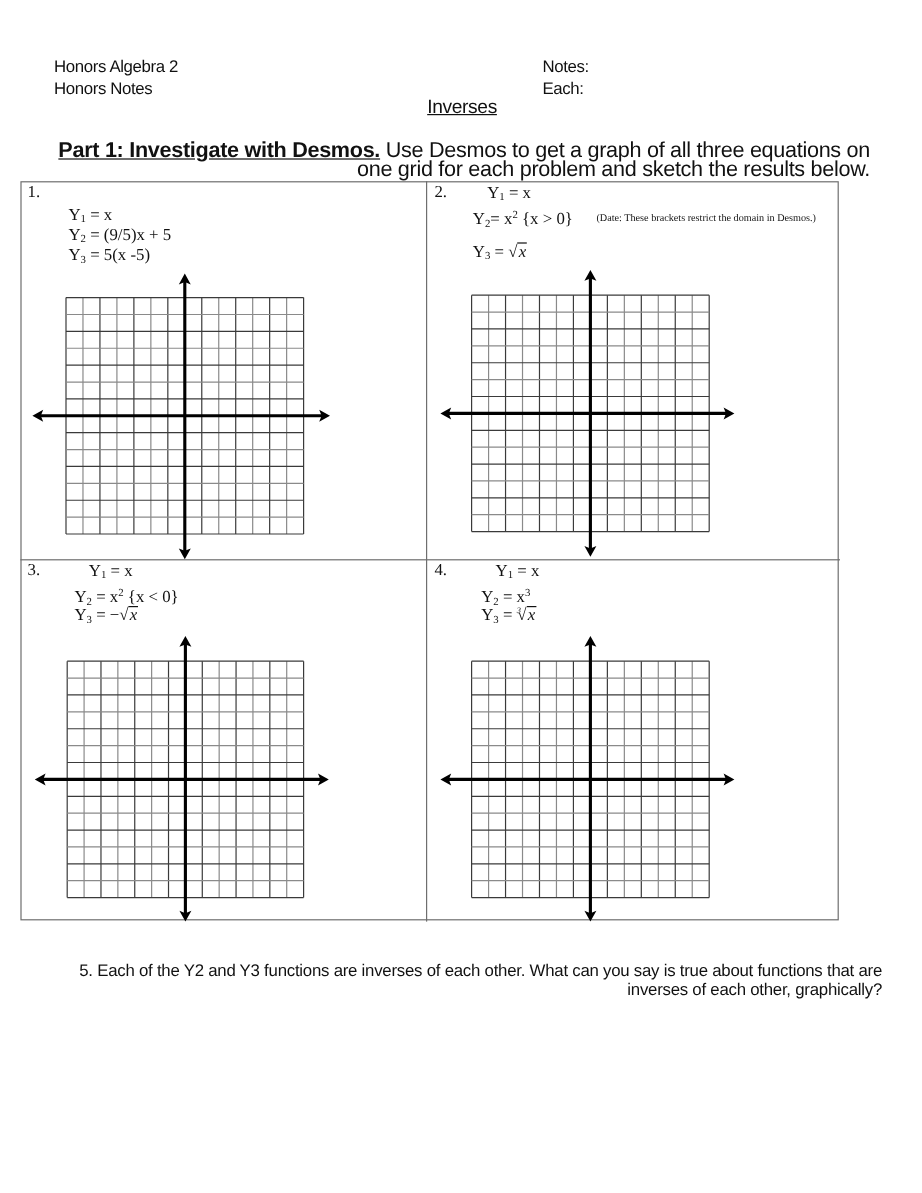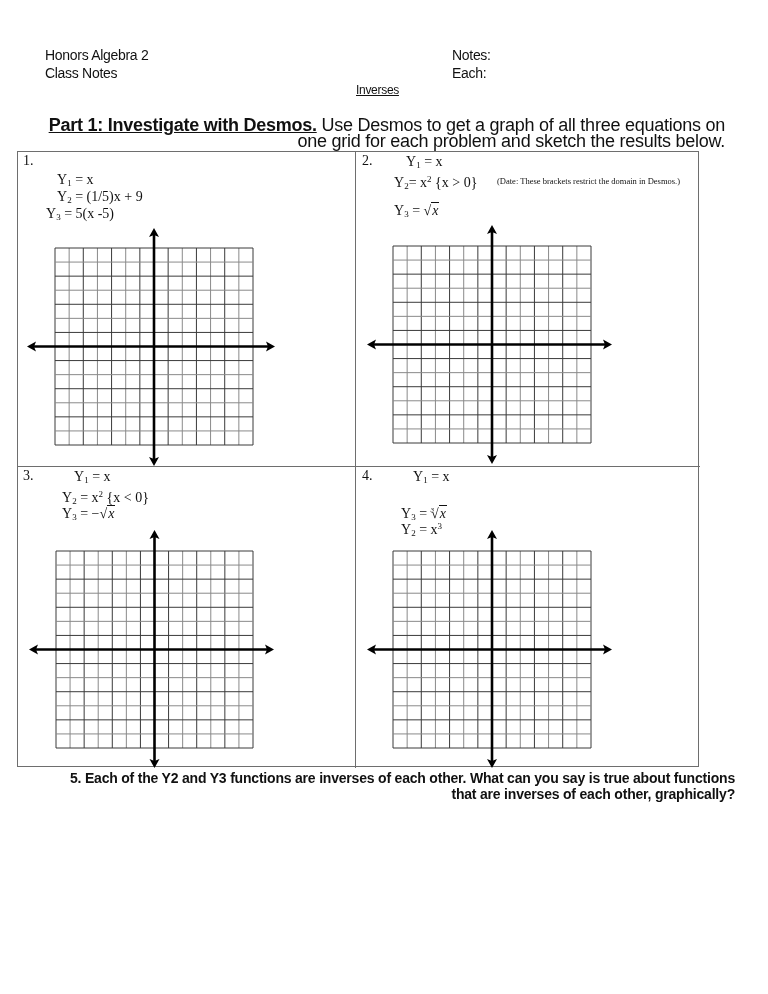--- a/index.html
+++ b/index.html
@@ -1,21 +1,21 @@
 <!DOCTYPE html>
 <html><head>
 <meta charset="utf-8">
 <style>
   html, body { margin: 0; padding: 0; background: #ffffff; }
   body { width: 768px; height: 994px; position: relative; overflow: hidden;
          font-family: "Liberation Serif", "DejaVu Serif", serif; color: #111; }
   .abs { position: absolute; white-space: nowrap; }
   .hdr { font-size: 14px; line-height: 16px; font-family: "Liberation Sans Narrow", "Liberation Sans", sans-serif; }
   .narrow { font-family: "Liberation Sans", sans-serif; font-stretch: condensed; letter-spacing: -0.3px; text-align: right; }
-  .title { font-size: 12px; text-decoration: underline; }
+  .title { font-size: 16px; text-decoration: underline; }
   .intro { font-size: 18px; line-height: 16px; width: 680px; white-space: normal; letter-spacing: -0.25px; }
   .intro b { text-decoration: underline; }
   .table { position: absolute; left: 17px; top: 151px; width: 682px; height: 616px;
            border: 1px solid #6e6e6e; box-sizing: border-box; }
   .vdiv { position: absolute; left: 355px; top: 151px; width: 1px; height: 617px; background: #6e6e6e; }
   .hdiv { position: absolute; left: 17px; top: 466px; width: 683px; height: 1px; background: #6e6e6e; }
   .num { font-size: 14px; }
   .eq { font-size: 14px; line-height: 17px; }
   .note { font-size: 8.5px; line-height: 10px; }
   sub { font-size: 9px; vertical-align: -2px; }
@@ -24,50 +24,50 @@
   .sqrt .rad { font-style: normal; }
   .sqrt .bar { border-top: 1px solid #111; padding: 0 1px; }
   .root3 { font-size: 7px; position: relative; top: -6px; margin-right: -3px; }
   .grid { position: absolute; }
   .q5 { font-size: 14px; line-height: 16px; width: 690px; white-space: normal; letter-spacing: -0.2px; }
 </style>
 </head>
 <body>
 
 <div class="abs hdr narrow" style="left:45px; top:47px;">Honors Algebra 2</div>
-<div class="abs hdr narrow" style="left:45px; top:65px;">Class Notes</div>
+<div class="abs hdr narrow" style="left:45px; top:65px;">Honors Notes</div>
 <div class="abs hdr narrow" style="left:452px; top:47px;">Notes:</div>
 <div class="abs hdr narrow" style="left:452px; top:65px;">Each:</div>
 <div class="abs hdr narrow title" style="left:356px; top:82px;">Inverses</div>
 
 <div class="abs intro narrow" style="left:45px; top:117px;"><b>Part 1: Investigate with Desmos.</b><span> Use Desmos to get a graph of all three equations on one grid for each problem and sketch the results below.</span></div>
 
 <div class="table"></div>
 <div class="vdiv"></div>
 <div class="hdiv"></div>
 
 <div class="abs num" style="left:23px; top:153px;">1.</div>
 <div class="abs eq" style="left:57px; top:171px;"><span>Y</span><sub>1</sub><span> = x</span></div>
-<div class="abs eq" style="left:57px; top:188px;"><span>Y</span><sub>2</sub><span> = (1/5)x + 9</span></div>
-<div class="abs eq" style="left:46px; top:205px;"><span>Y</span><sub>3</sub><span> = 5(x -5)</span></div>
+<div class="abs eq" style="left:57px; top:188px;"><span>Y</span><sub>2</sub><span> = (9/5)x + 5</span></div>
+<div class="abs eq" style="left:57px; top:205px;"><span>Y</span><sub>3</sub><span> = 5(x -5)</span></div>
 
 <div class="abs num" style="left:362px; top:153px;">2.</div>
 <div class="abs eq" style="left:406px; top:153px;"><span>Y</span><sub>1</sub><span> = x</span></div>
 <div class="abs eq" style="left:394px; top:171px;"><span>Y</span><sub>2</sub><span>= x</span><sup>2</sup><span> {x &gt; 0}</span></div>
 <div class="abs note" style="left:394px; top:176px; width:290px; white-space:normal; text-indent:103px;">(Date: These brackets restrict the domain in Desmos.)</div>
 <div class="abs eq" style="left:394px; top:202px;"><span>Y</span><sub>3</sub><span> = </span><span class="sqrt"><span class="rad">√</span><span class="bar">x</span></span></div>
 
 <div class="abs num" style="left:23px; top:468px;">3.</div>
 <div class="abs eq" style="left:74px; top:468px;"><span>Y</span><sub>1</sub><span> = x</span></div>
 <div class="abs eq" style="left:62px; top:486px;"><span>Y</span><sub>2</sub><span> = x</span><sup>2</sup><span> {x &lt; 0}</span></div>
 <div class="abs eq" style="left:62px; top:505px;"><span>Y</span><sub>3</sub><span> = </span><span>−</span><span class="sqrt"><span class="rad">√</span><span class="bar">x</span></span></div>
 
 <div class="abs num" style="left:362px; top:468px;">4.</div>
 <div class="abs eq" style="left:413px; top:468px;"><span>Y</span><sub>1</sub><span> = x</span></div>
-<div class="abs eq" style="left:401px; top:486px;margin-top:32px;"><span>Y</span><sub>2</sub><span> = x</span><sup>3</sup></div>
+<div class="abs eq" style="left:401px; top:486px;"><span>Y</span><sub>2</sub><span> = x</span><sup>3</sup></div>
 <div class="abs eq" style="left:401px; top:505px;"><span>Y</span><sub>3</sub><span> = </span><span class="sqrt"><span class="root3">3</span><span class="rad">√</span><span class="bar">x</span></span></div>
 
 <svg class="grid" style="left:0;top:0" width="768" height="994">
     <line x1="55" y1="248" x2="55" y2="445" stroke="#3a3a3a" stroke-width="1"></line>
     <line x1="69.14285714285714" y1="248" x2="69.14285714285714" y2="445" stroke="#8a8a8a" stroke-width="1"></line>
     <line x1="83.28571428571428" y1="248" x2="83.28571428571428" y2="445" stroke="#3a3a3a" stroke-width="1"></line>
     <line x1="97.42857142857143" y1="248" x2="97.42857142857143" y2="445" stroke="#8a8a8a" stroke-width="1"></line>
     <line x1="111.57142857142857" y1="248" x2="111.57142857142857" y2="445" stroke="#3a3a3a" stroke-width="1"></line>
     <line x1="125.71428571428571" y1="248" x2="125.71428571428571" y2="445" stroke="#8a8a8a" stroke-width="1"></line>
     <line x1="139.85714285714286" y1="248" x2="139.85714285714286" y2="445" stroke="#3a3a3a" stroke-width="1"></line>
@@ -209,13 +209,13 @@
     <line x1="393" y1="733.9285714285714" x2="591" y2="733.9285714285714" stroke="#8a8a8a" stroke-width="1"></line>
     <line x1="393" y1="748" x2="591" y2="748" stroke="#3a3a3a" stroke-width="1"></line>
     <line x1="373" y1="649.5" x2="606" y2="649.5" stroke="#000" stroke-width="2.6"></line>
     <line x1="492" y1="536" x2="492" y2="762" stroke="#000" stroke-width="2.6"></line>
     <polygon points="367,649.5 376,644.5 374,649.5 376,654.5" fill="#000"></polygon>
     <polygon points="612,649.5 603,644.5 605,649.5 603,654.5" fill="#000"></polygon>
     <polygon points="492,530 487,539 492,537 497,539" fill="#000"></polygon>
     <polygon points="492,768 487,759 492,761 497,759" fill="#000"></polygon>
   </svg>
 
-<div class="abs q5 narrow" style="left:45px; top:770px;font-weight:bold;">5. Each of the Y2 and Y3 functions are inverses of each other. What can you say is true about functions that are inverses of each other, graphically?</div>
+<div class="abs q5 narrow" style="left:45px; top:800px;">5. Each of the Y2 and Y3 functions are inverses of each other. What can you say is true about functions that are inverses of each other, graphically?</div>
 
 </body></html>

